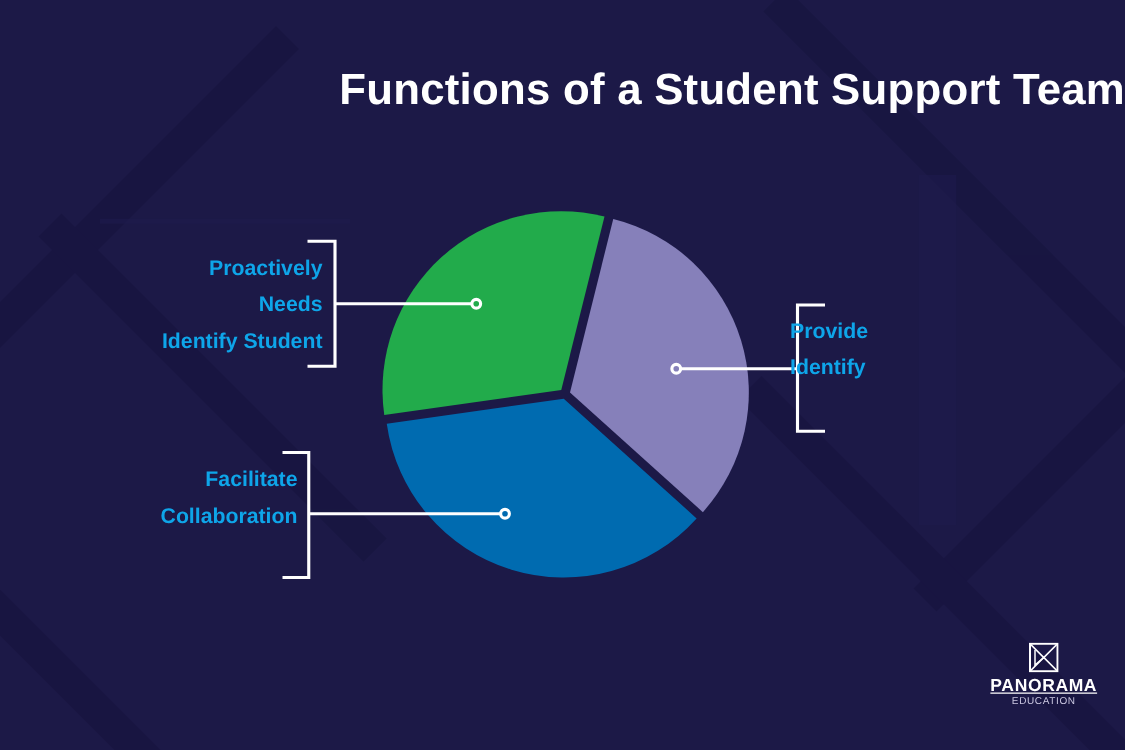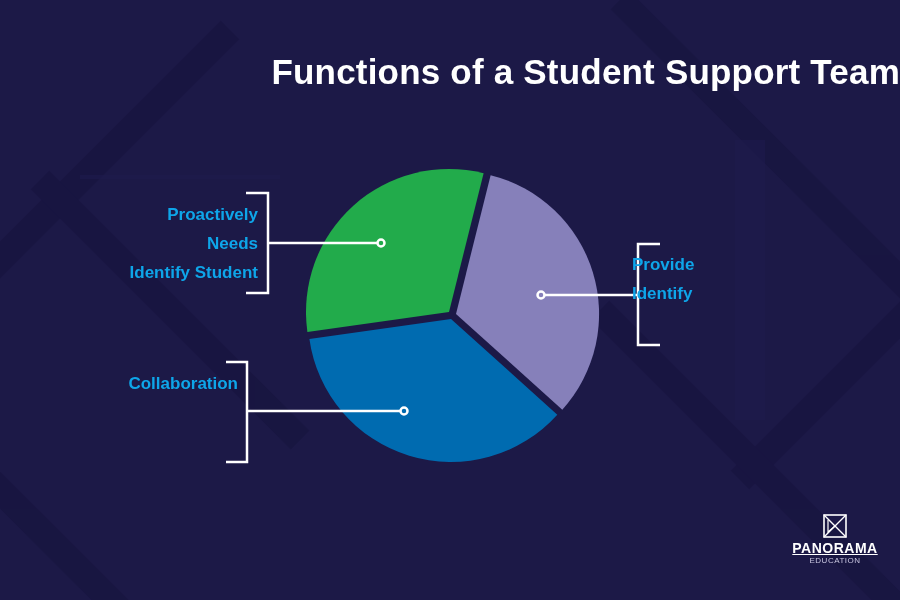--- a/index.html
+++ b/index.html
@@ -68,20 +68,21 @@
   </g>
 </svg>
 
 <div class="label right-align" style="right:642px; top:200px;">
   <div>Proactively</div>
   <div>Needs</div>
   <div>Identify Student</div>
 </div>
 
 <div class="label right-align" style="right:662px; top:369px;">
+  <div>Facilitate</div>
   <div>Collaboration</div>
 </div>
 
 <div class="label" style="left:632px; top:250px;">
   <div>Provide</div>
   <div>Identify</div>
 </div>
 
 <div class="logo">
   <svg width="24" height="24" viewBox="0 0 24 24" style="display:block;margin:0 auto;">

